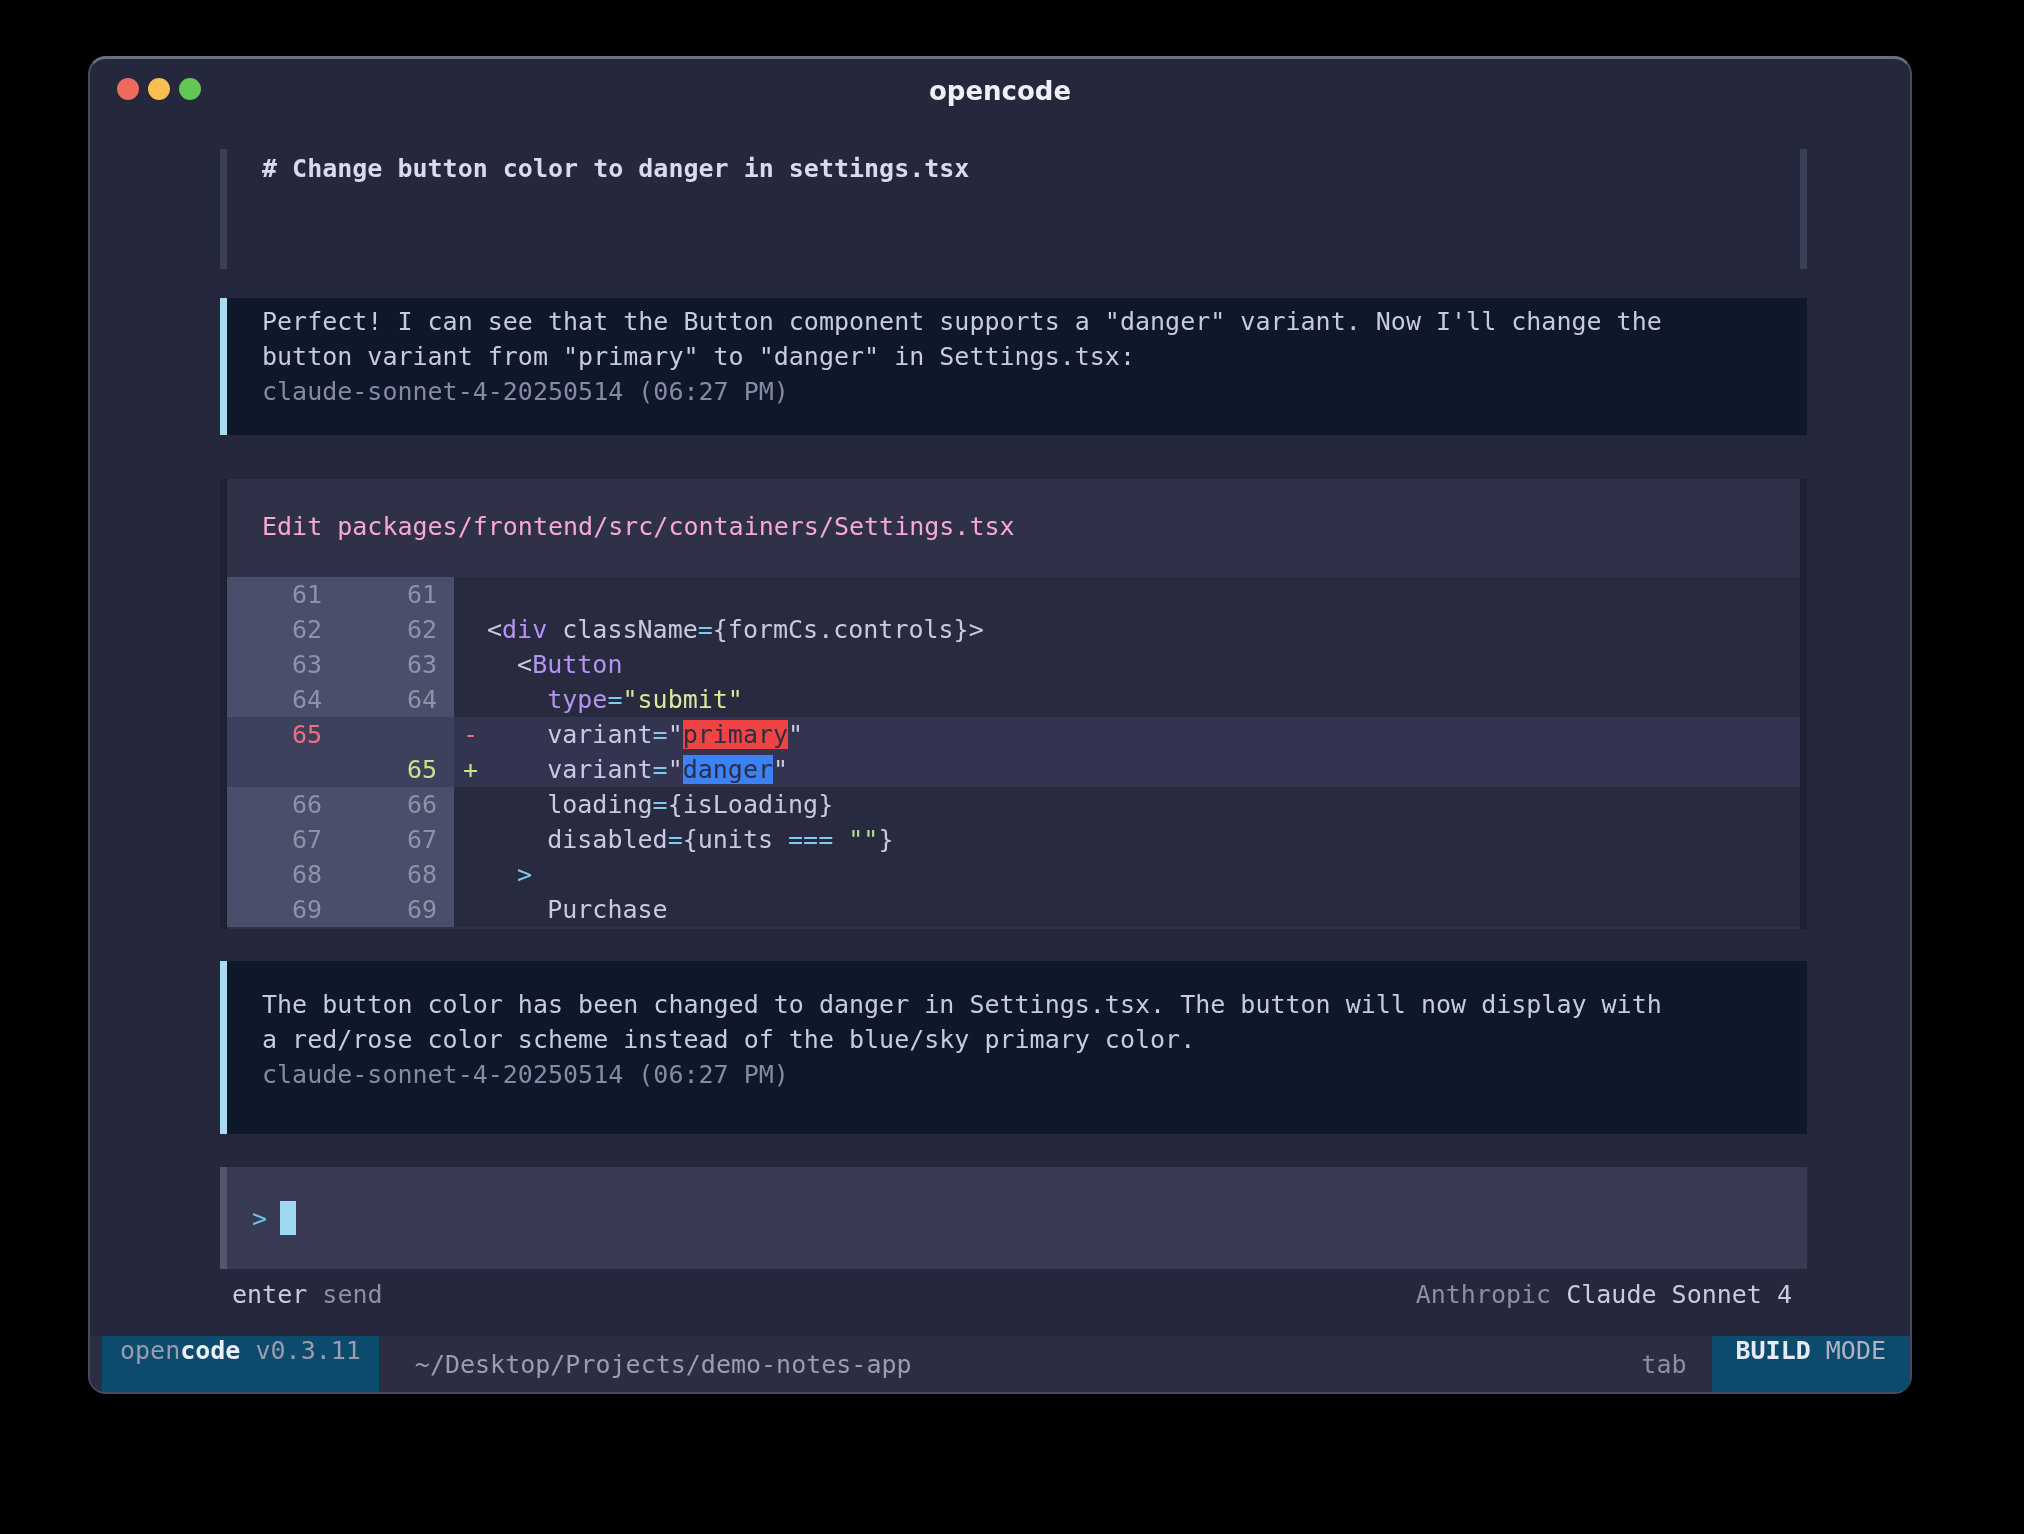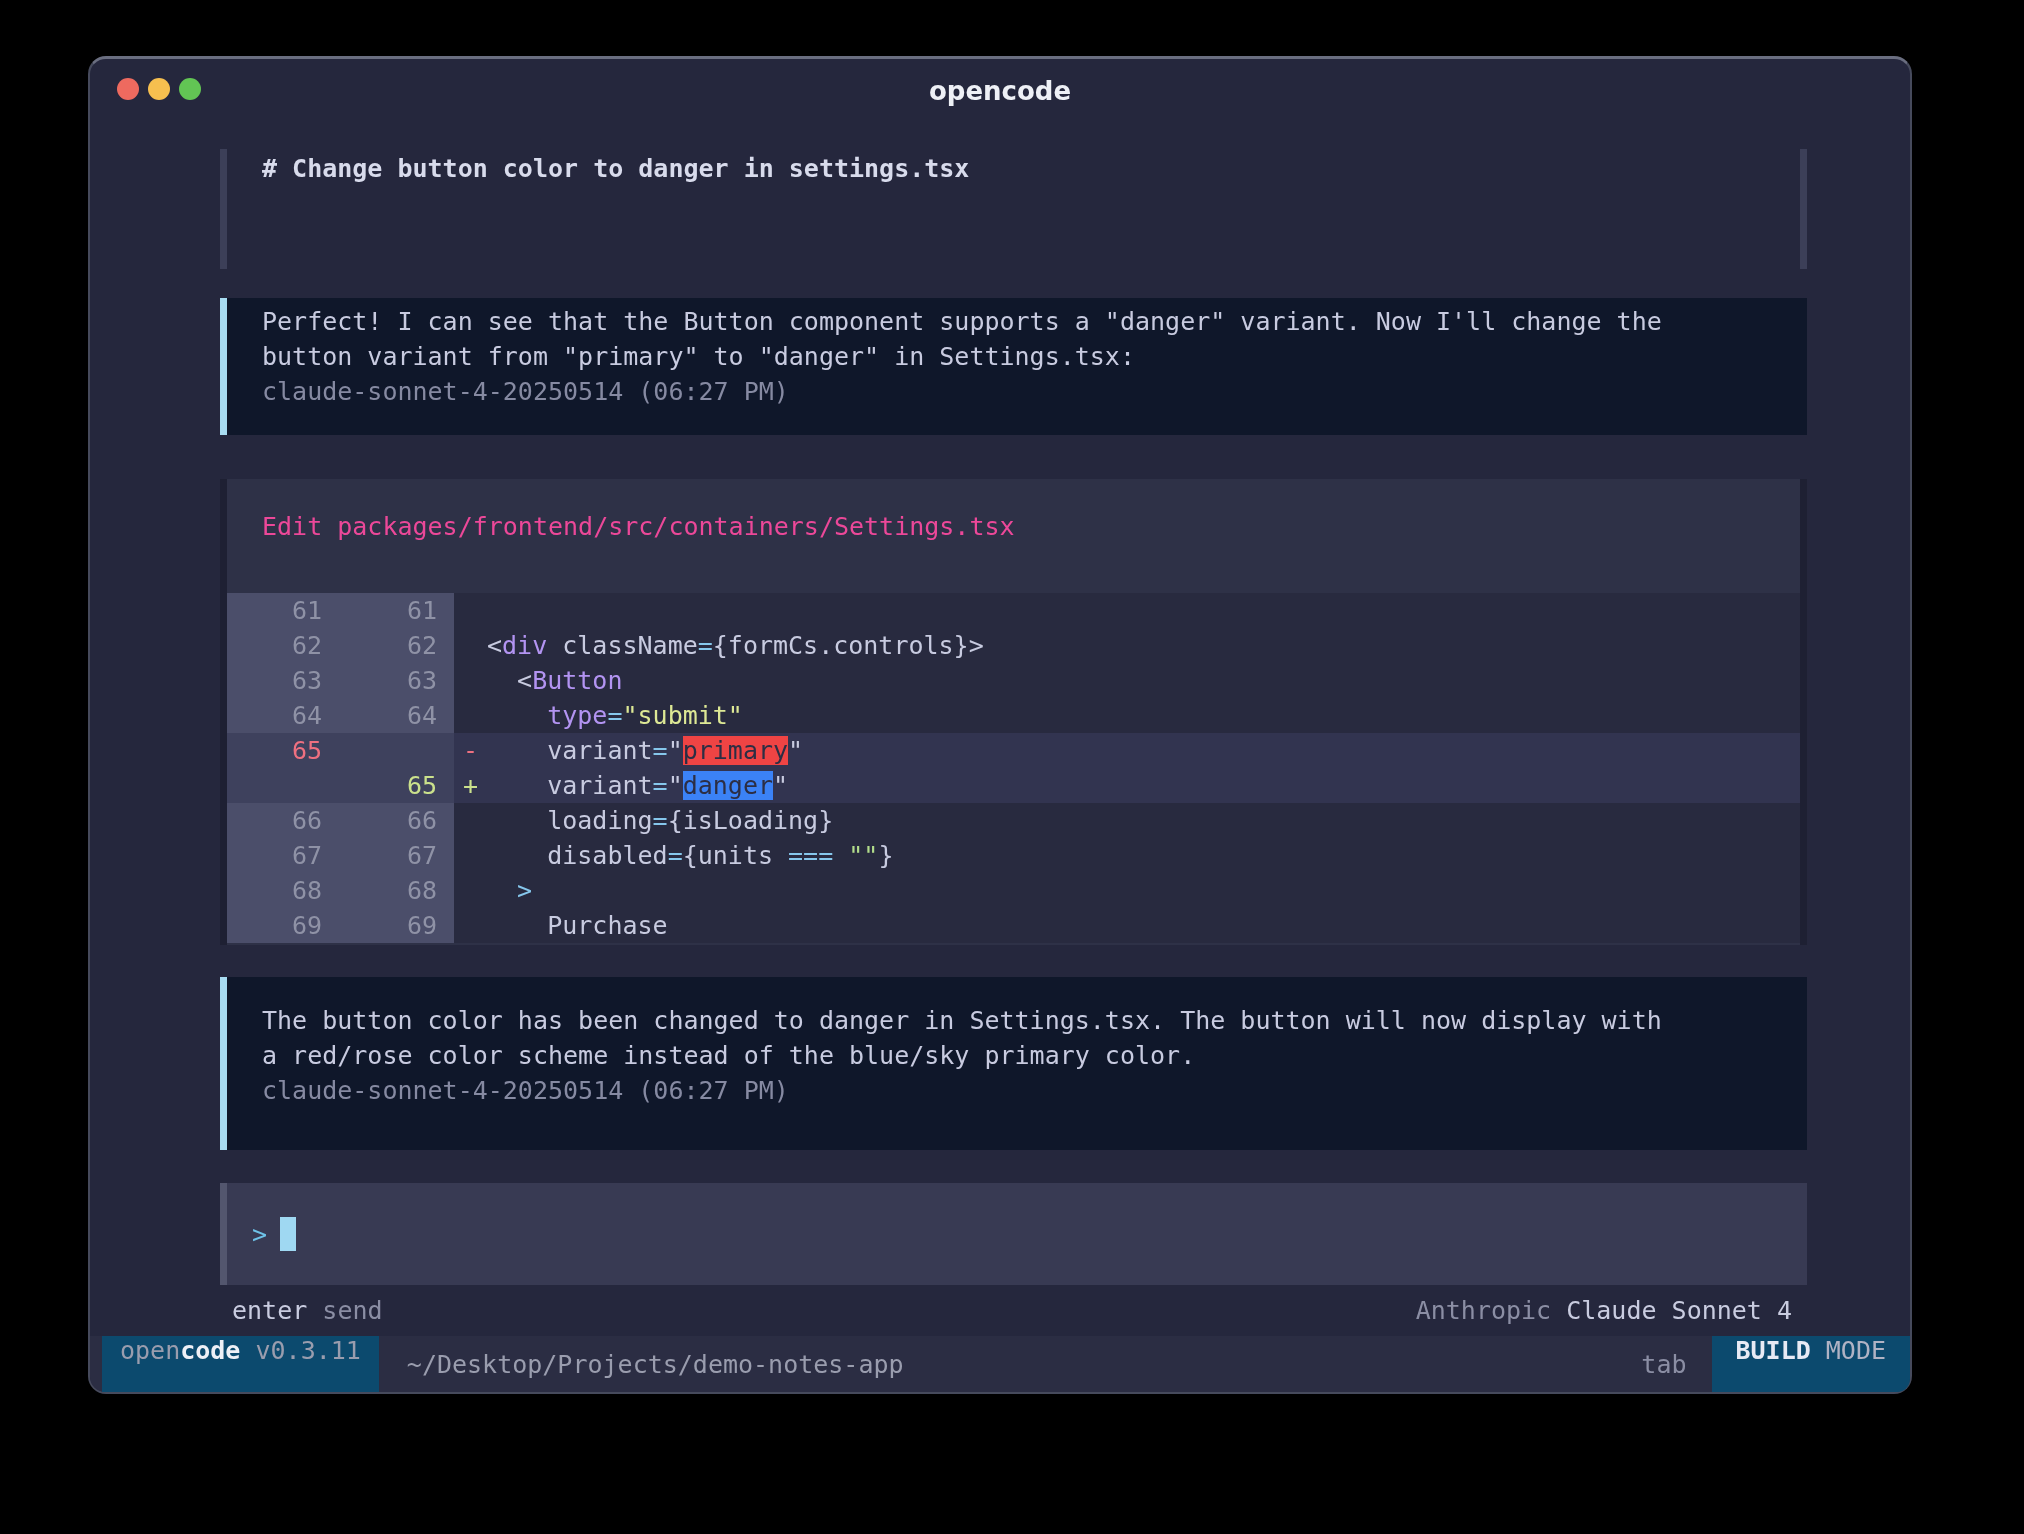--- a/index.html
+++ b/index.html
@@ -31,21 +31,21 @@
   .msg { background:#0f172a; border-left:7px solid #a8dcf2; padding:6px 35px 26px 35px; }
   .msg.first  { margin-top:29px; }
   .msg.second { margin-top:32px; padding-top:26px; padding-bottom:42px; }
   .msg .line { line-height:35px; color:#c8cbe0; white-space:pre; }
   .msg .meta { line-height:35px; color:#868aa2; }
 
   
   .tool { margin-top:44px; background:#2e3147;
           border-left:7px solid #1e2033; border-right:7px solid #1e2033;
           padding:30px 0 2px 0; }
-  .tool-header { padding-left:35px; line-height:35px; color:#ec4899; margin-bottom:49px; white-space:pre; }
+  .tool-header { padding-left:35px; line-height:35px; color:#f9a8d4; margin-bottom:33px; white-space:pre; }
 
   .drow { display:flex; height:35px; line-height:35px; background:#282a3f; }
   .drow .g1 { width:105px; text-align:right; padding-right:10px; background:#4b4e6a; color:#8f92a6; flex:none; }
   .drow .g2 { width:122px; text-align:right; padding-right:17px; background:#4b4e6a; color:#8f92a6; flex:none; }
   .drow .mark { width:33px; text-align:center; flex:none; }
   .drow .code { flex:1; white-space:pre; }
   .drow.removed, .drow.added { background:#323450; }
   .drow.removed .g1, .drow.removed .g2,
   .drow.added .g1,  .drow.added .g2 { background:#3e415d; }
   .drow.removed .g1 { color:#ee7080; }
@@ -70,21 +70,21 @@
   .hint-dim { color:#8b8ea4; }
   .sp { white-space:pre; }
 
   
   .statusbar { position:absolute; left:0; right:0; bottom:0; height:56px; background:#2b2d43;
                border-radius:0 0 15px 15px; display:flex; align-items:center; }
   .chip { align-self:stretch; display:flex; align-items:flex-start; background:#0c4a6e; }
   .chip-app { margin-left:12px; padding:0 18px; }
   .app-dim { color:#9a9dae; }
   .app-bold { color:#eef0f6; font-weight:bold; }
-  .cwd { margin-left:28px; color:#9a9dae; }
+  .cwd { margin-left:36px; color:#9a9dae; }
   .tab-hint { margin-left:auto; color:#8b8ea4; margin-right:25px; }
   .chip-mode { padding:0 24px; border-radius:0 0 13px 0; }
   .mode-bold { color:#e8eaf4; font-weight:bold; }
   .mode-dim { color:#b0b3c4; margin-left:15px; }
 </style>
 </head>
 <body>
 
 <div class="window">
 

